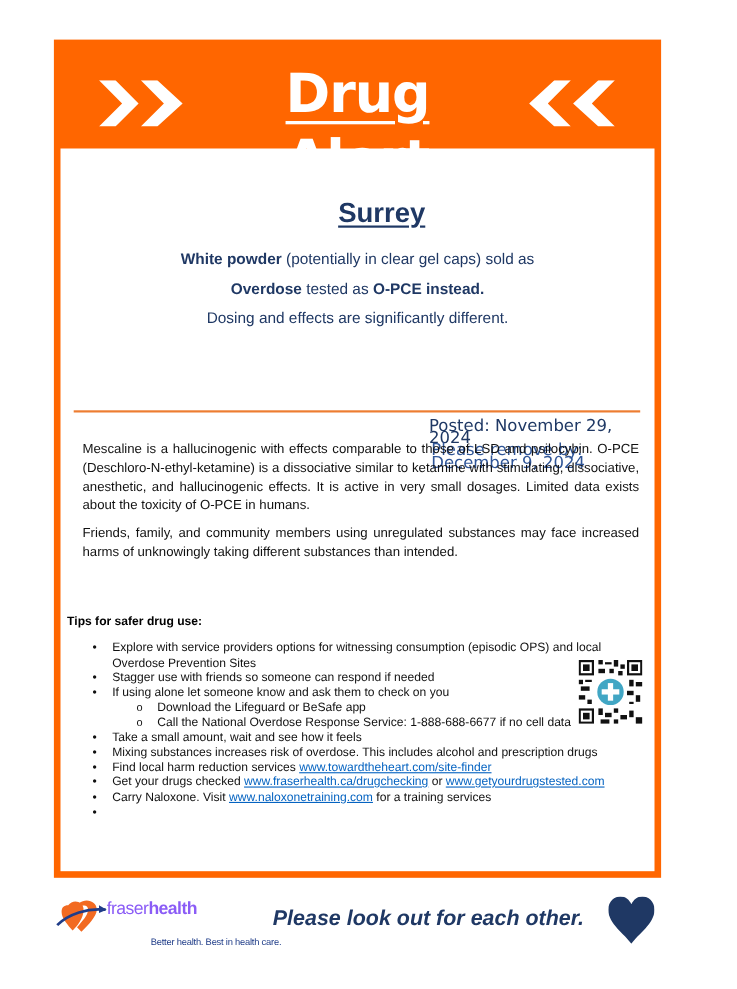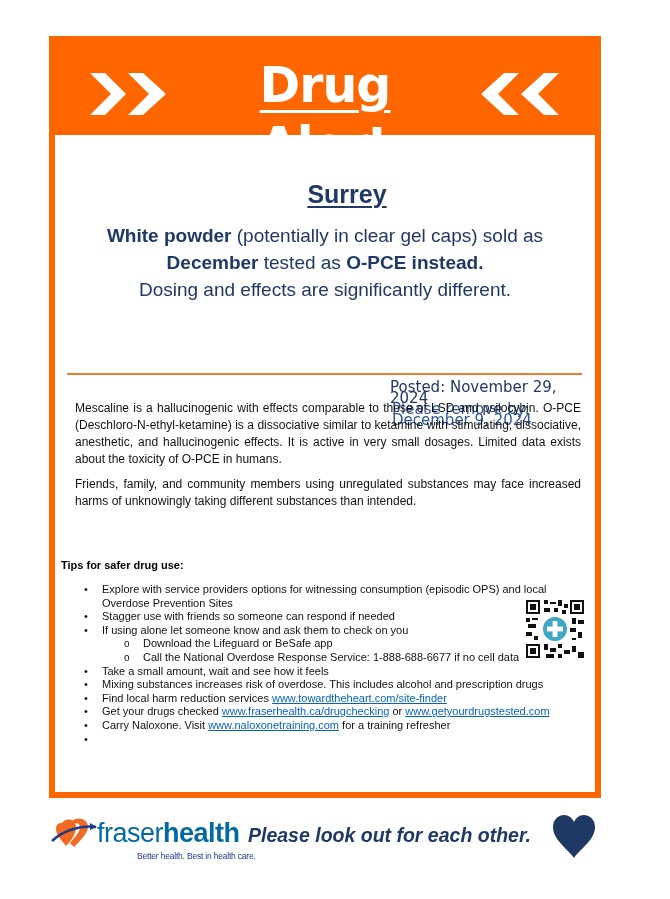--- a/index.html
+++ b/index.html
@@ -25,21 +25,21 @@
     position: absolute; left: 6px; top: 99px; width: 540px; height: 657px;
     background: #ffffff;
   }
   .location {
     position: absolute; left: 0; top: 44px; width: 540px; text-align: center;
     color: #1f3864; font-weight: bold; font-size: 25px; line-height: 30px;
   }
   .location span { text-decoration: underline; text-decoration-thickness: 2px; text-underline-offset: 3px; margin-left: 44px; }
   .headline {
     position: absolute; left: 0; top: 87px; width: 540px; text-align: center;
-    color: #1f3864; font-size: 19px; line-height: 27px;
+    color: #1f3864; font-size: 14px; line-height: 27px;
   }
   .headline b { font-weight: bold; }
   .dates {
     position: absolute; left: 335px; top: 248px; font-family: "DejaVu Sans", sans-serif;
     font-size: 15px; line-height: 11px; color: #1f3864; margin-top: 34px;
   }
   .dates .remove { color: #2f5597; padding-left: 2px; }
   .divider {
     position: absolute; left: 12px; top: 238px; width: 515px; height: 2px; background: #ed7d31;
   }
@@ -56,21 +56,21 @@
     font-size: 11px; line-height: 13.6px; color: #111;
   }
   .tip { position: relative; padding-left: 41px; }
   .tip .dot { position: absolute; left: 23px; top: 0; font-size: 11px; }
   .sub { position: relative; padding-left: 82px; }
   .sub .o { position: absolute; left: 63px; top: 0; font-size: 10px; }
   a.link { color: #0563c1; text-decoration: underline; }
   .qr { position: absolute; left: 471px; top: 465px; width: 58px; height: 58px; }
   .footer-logo { position: absolute; left: 50px; top: 815px; width: 160px; height: 50px; }
   .brand {
-    position: absolute; left: 97px; top: 818px; font-size: 27px; color: #0369a1; letter-spacing: -0.5px;
+    position: absolute; left: 97px; top: 818px; font-size: 16px; color: #8b5cf6; letter-spacing: -0.5px;
     font-family: "Liberation Sans", sans-serif;
   }
   .brand b { font-weight: bold; }
   .tagline {
     position: absolute; left: 97px; top: 851px; font-size: 8.5px; color: #1f3c88; letter-spacing: -0.2px; margin-left: 40px;
   }
   .slogan {
     position: absolute; left: 248px; top: 824px; font-size: 19.5px; font-weight: bold; color: #1f3864; font-style: italic;
   }
   .heart { position: absolute; left: 553px; top: 815px; width: 42px; height: 43px; }
@@ -90,21 +90,21 @@
       <polygon points="78,0 63,0 40,21 63,42 78,42 57,21" fill="#fff"></polygon>
     </svg>
   </div>
 
   <div class="inner">
     <div class="location">
       <span>Surrey</span>
     </div>
     <div class="headline">
       <div><b>White powder</b><span> (potentially in clear gel caps) sold as</span></div>
-      <div><b>December</b><span> tested as </span><b>O-PCE instead.</b></div>
+      <div><b>Overdose</b><span> tested as </span><b>O-PCE instead.</b></div>
       <div>Dosing and effects are significantly different.</div>
     </div>
 
     <div class="dates" style="top:213px;">
       <div>Posted: November 29, 2024</div>
       <div class="remove">Please remove by: December 9, 2024</div>
     </div>
     <div class="divider"></div>
 
     <div class="body-text">
@@ -117,21 +117,21 @@
     <div class="tips">
       <div class="tip"><span class="dot">•</span><span>Explore with service providers options for witnessing consumption (episodic OPS) and local Overdose Prevention Sites</span></div>
       <div class="tip"><span class="dot">•</span><span>Stagger use with friends so someone can respond if needed</span></div>
       <div class="tip"><span class="dot">•</span><span>If using alone let someone know and ask them to check on you</span></div>
       <div class="sub"><span class="o">o</span><span>Download the Lifeguard or BeSafe app</span></div>
       <div class="sub"><span class="o">o</span><span>Call the National Overdose Response Service: 1-888-688-6677 if no cell data</span></div>
       <div class="tip"><span class="dot">•</span><span>Take a small amount, wait and see how it feels</span></div>
       <div class="tip"><span class="dot">•</span><span>Mixing substances increases risk of overdose. This includes alcohol and prescription drugs</span></div>
       <div class="tip"><span class="dot">•</span><span>Find local harm reduction services </span><a class="link">www.towardtheheart.com/site-finder</a></div>
       <div class="tip"><span class="dot">•</span><span>Get your drugs checked </span><a class="link">www.fraserhealth.ca/drugchecking</a><span> or </span><a class="link">www.getyourdrugstested.com</a></div>
-      <div class="tip"><span class="dot">•</span><span>Carry Naloxone. Visit </span><a class="link">www.naloxonetraining.com</a><span> for a training refresher</span></div>
+      <div class="tip"><span class="dot">•</span><span>Carry Naloxone. Visit </span><a class="link">www.naloxonetraining.com</a><span> for a training services</span></div>
       <div class="tip"><span class="dot">•</span></div>
     </div>
 
     <svg class="qr" viewBox="0 0 29 29">
       <rect width="29" height="29" fill="#fff"></rect>
       <g fill="#111">
         <rect x="0" y="0" width="7" height="7"></rect>
           <rect x="1" y="1" width="5" height="5" fill="#fff"></rect>
           <rect x="2" y="2" width="3" height="3"></rect>
         <rect x="22" y="0" width="7" height="7"></rect>

